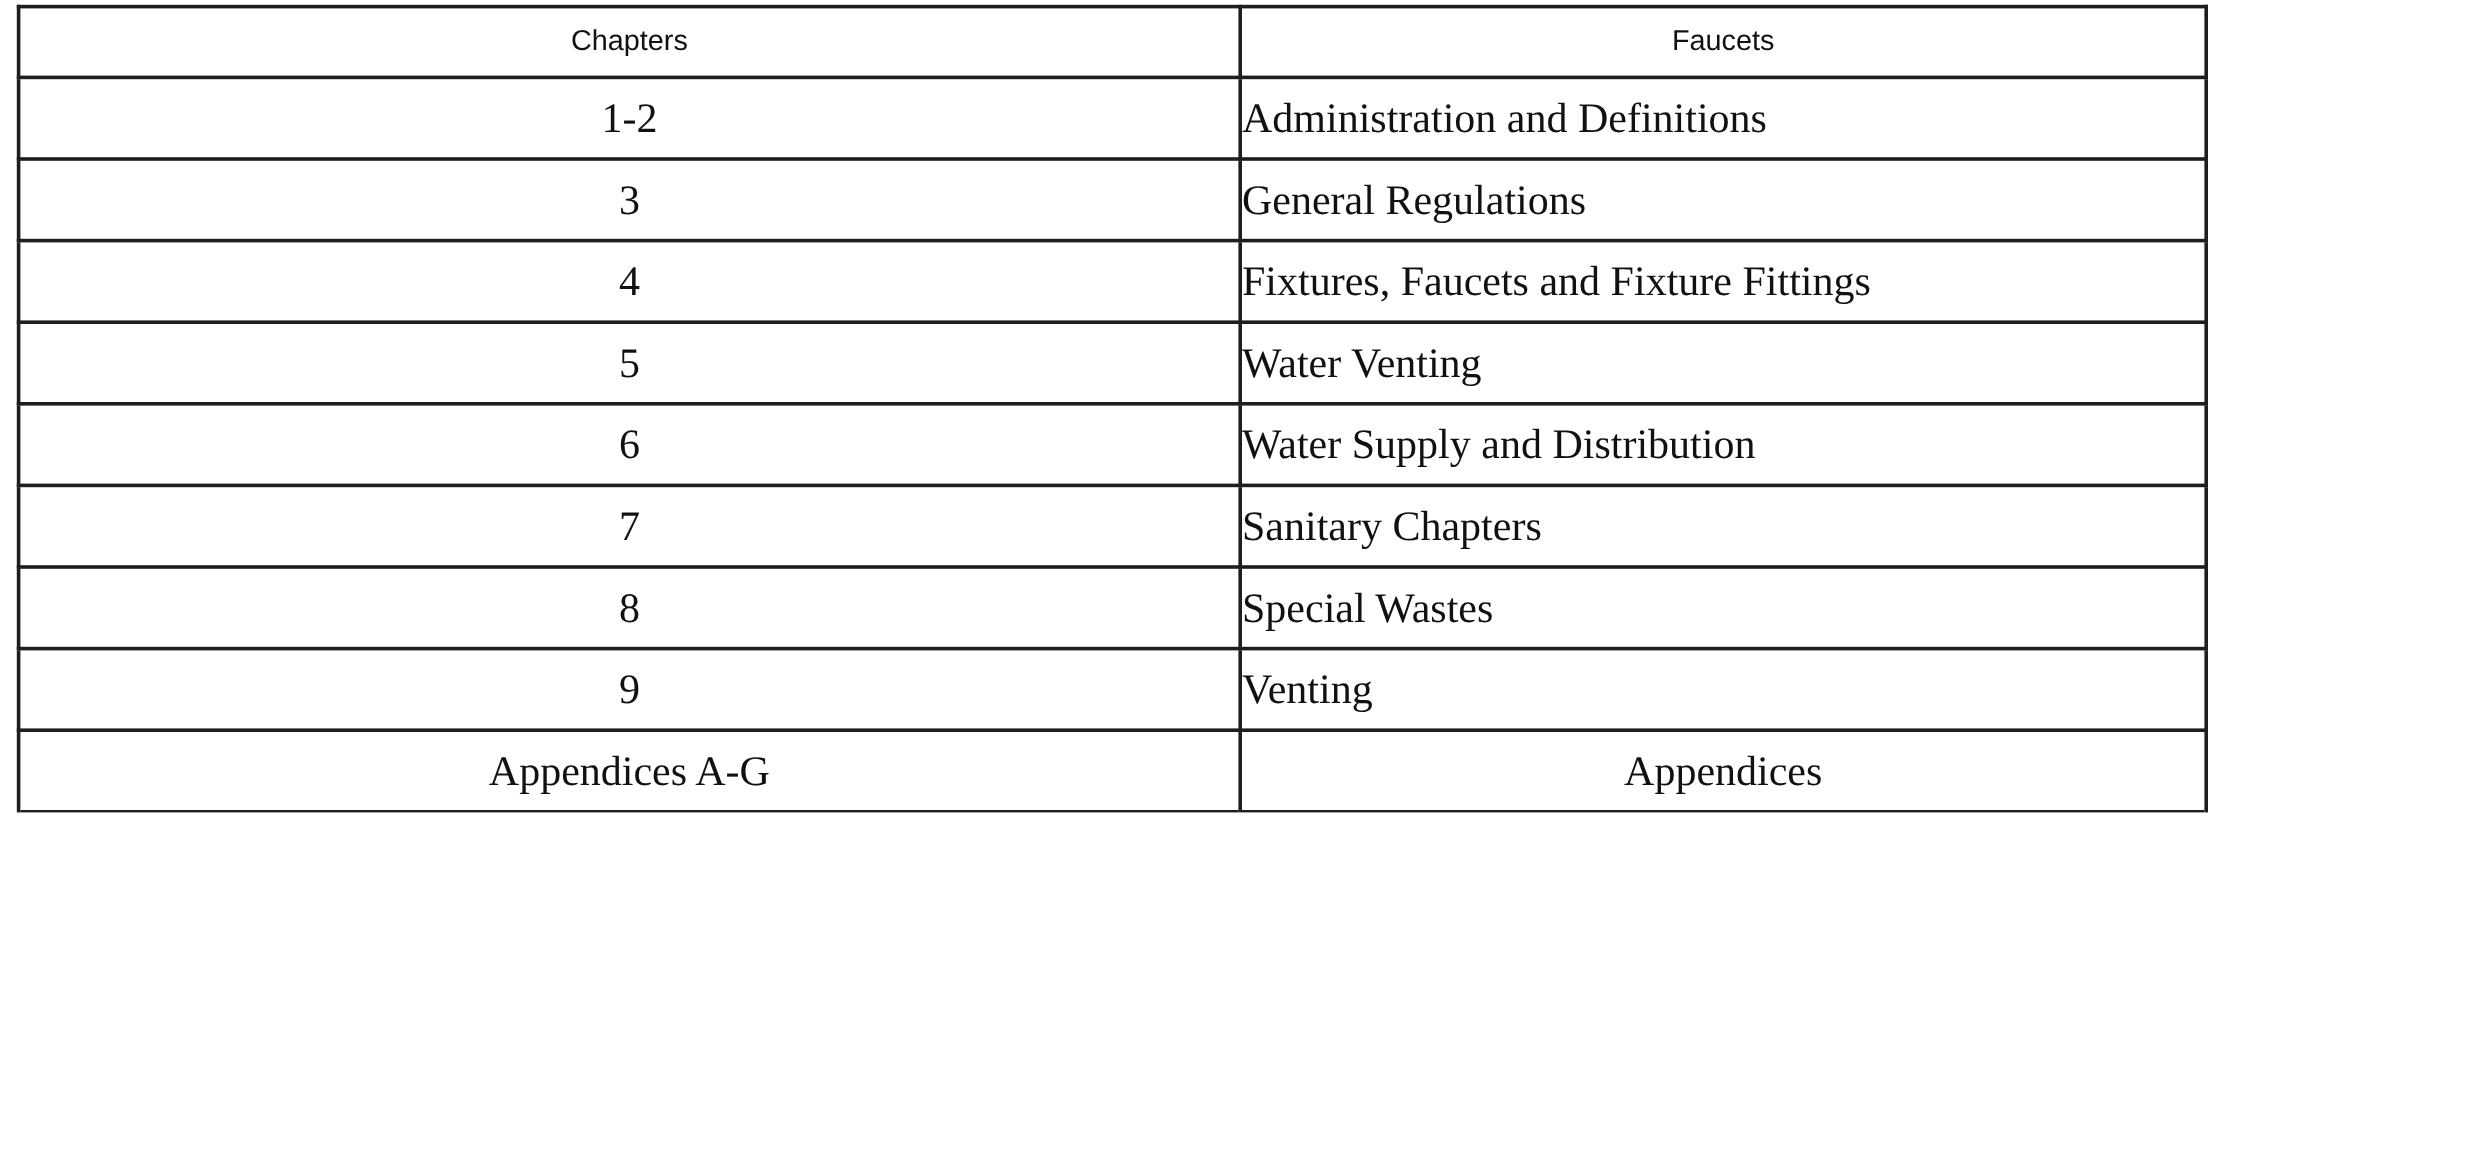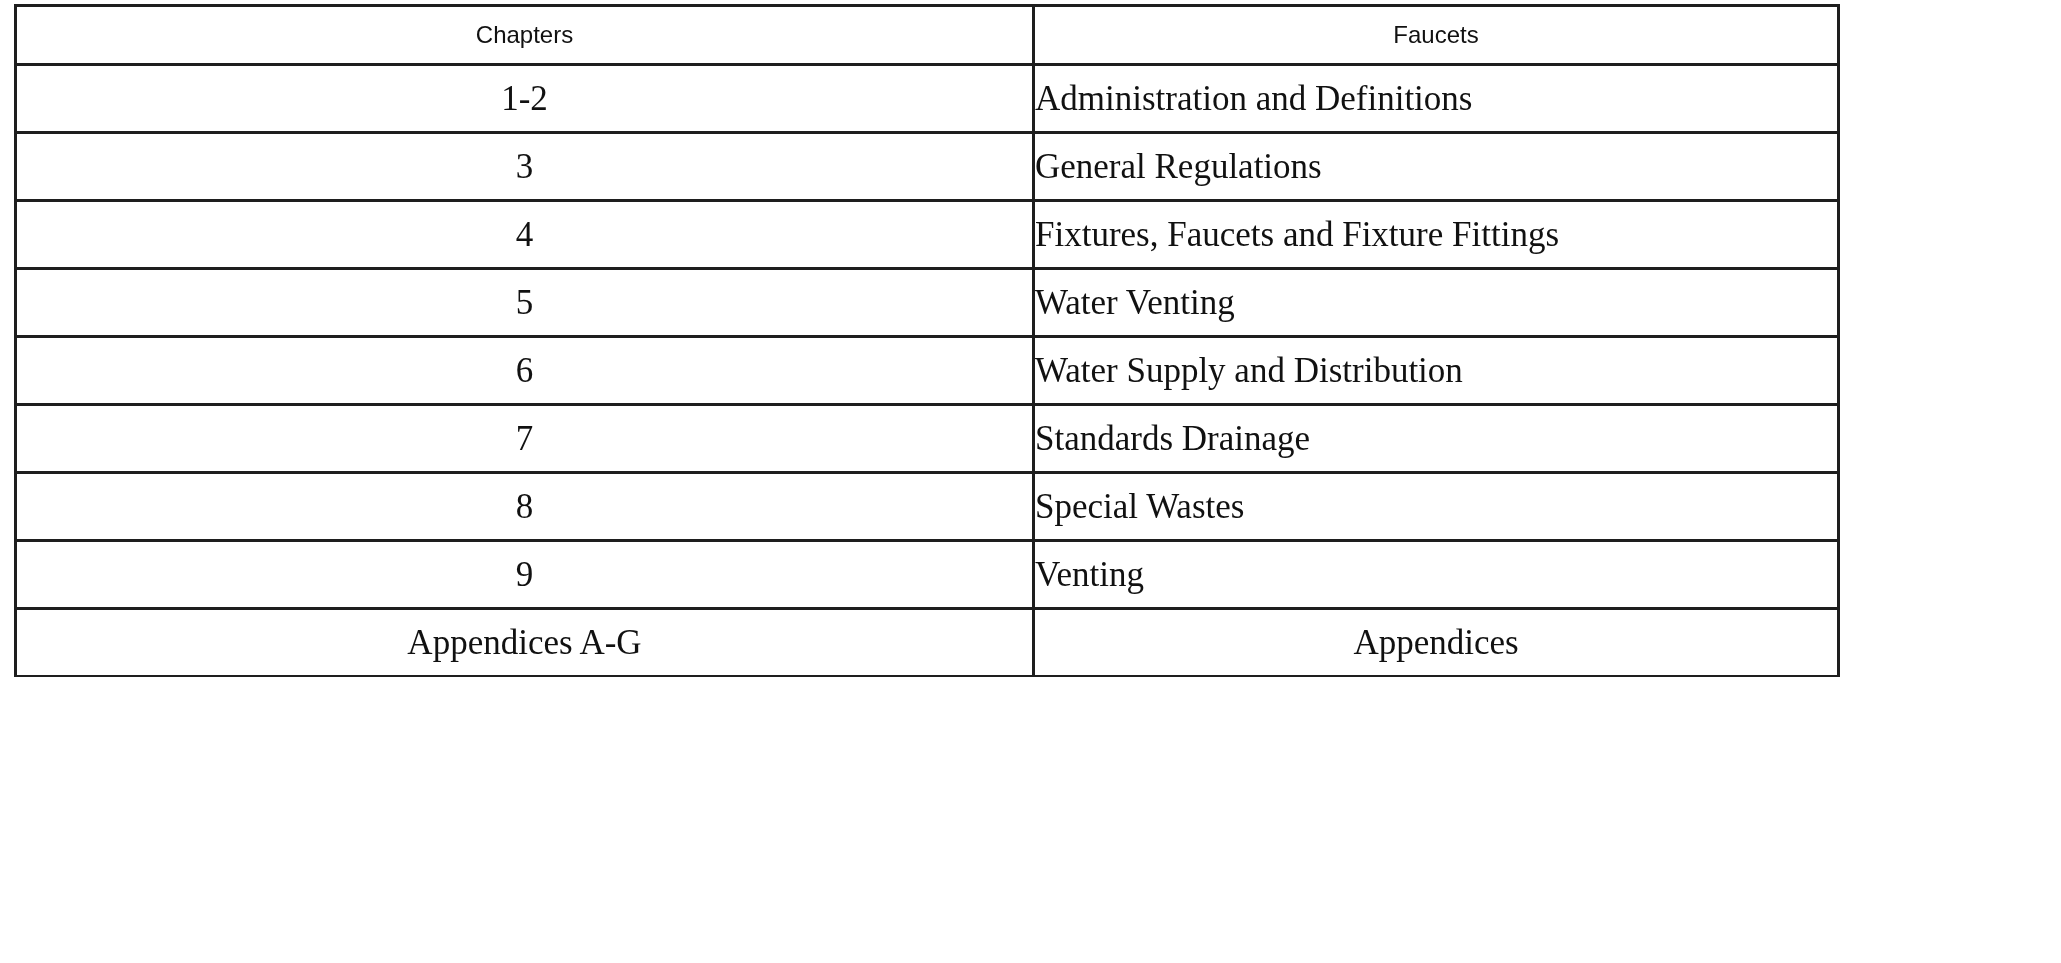--- a/index.html
+++ b/index.html
@@ -57,21 +57,21 @@
       <tr>
         <td class="chap">5</td>
         <td class="subj">Water Venting</td>
       </tr>
       <tr>
         <td class="chap">6</td>
         <td class="subj">Water Supply and Distribution</td>
       </tr>
       <tr>
         <td class="chap">7</td>
-        <td class="subj">Standards Drainage</td>
+        <td class="subj">Sanitary Chapters</td>
       </tr>
       <tr>
         <td class="chap">8</td>
         <td class="subj">Special Wastes</td>
       </tr>
       <tr>
         <td class="chap">9</td>
         <td class="subj">Venting</td>
       </tr>
       <tr>

